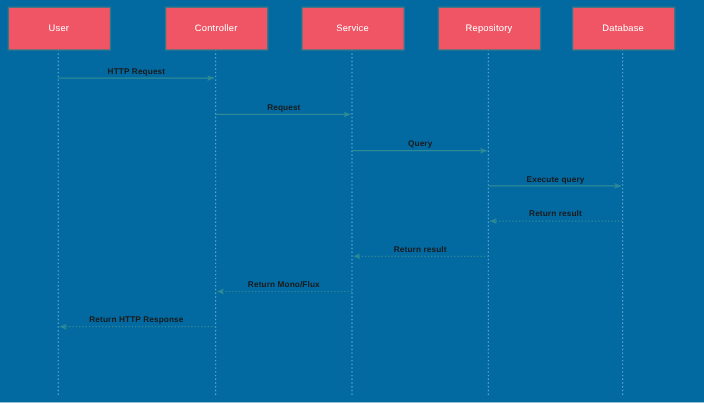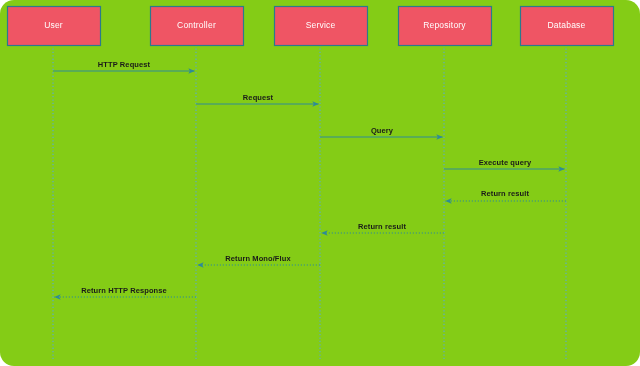--- a/index.html
+++ b/index.html
@@ -8,23 +8,22 @@
     padding: 0;
     background: #ffffff;
   }
   body {
     font-family: "Liberation Sans", sans-serif;
   }
   #canvas {
     position: relative;
     width: 640px;
     height: 366px;
-    background: #84cc16;
+    background: #0369a1;
     overflow: hidden;
-    border-radius: 14px;
   }
   #diagram-svg {
     position: absolute;
     left: 0;
     top: 0;
     width: 640px;
     height: 366px;
     display: block;
   }
   .participant-label {

